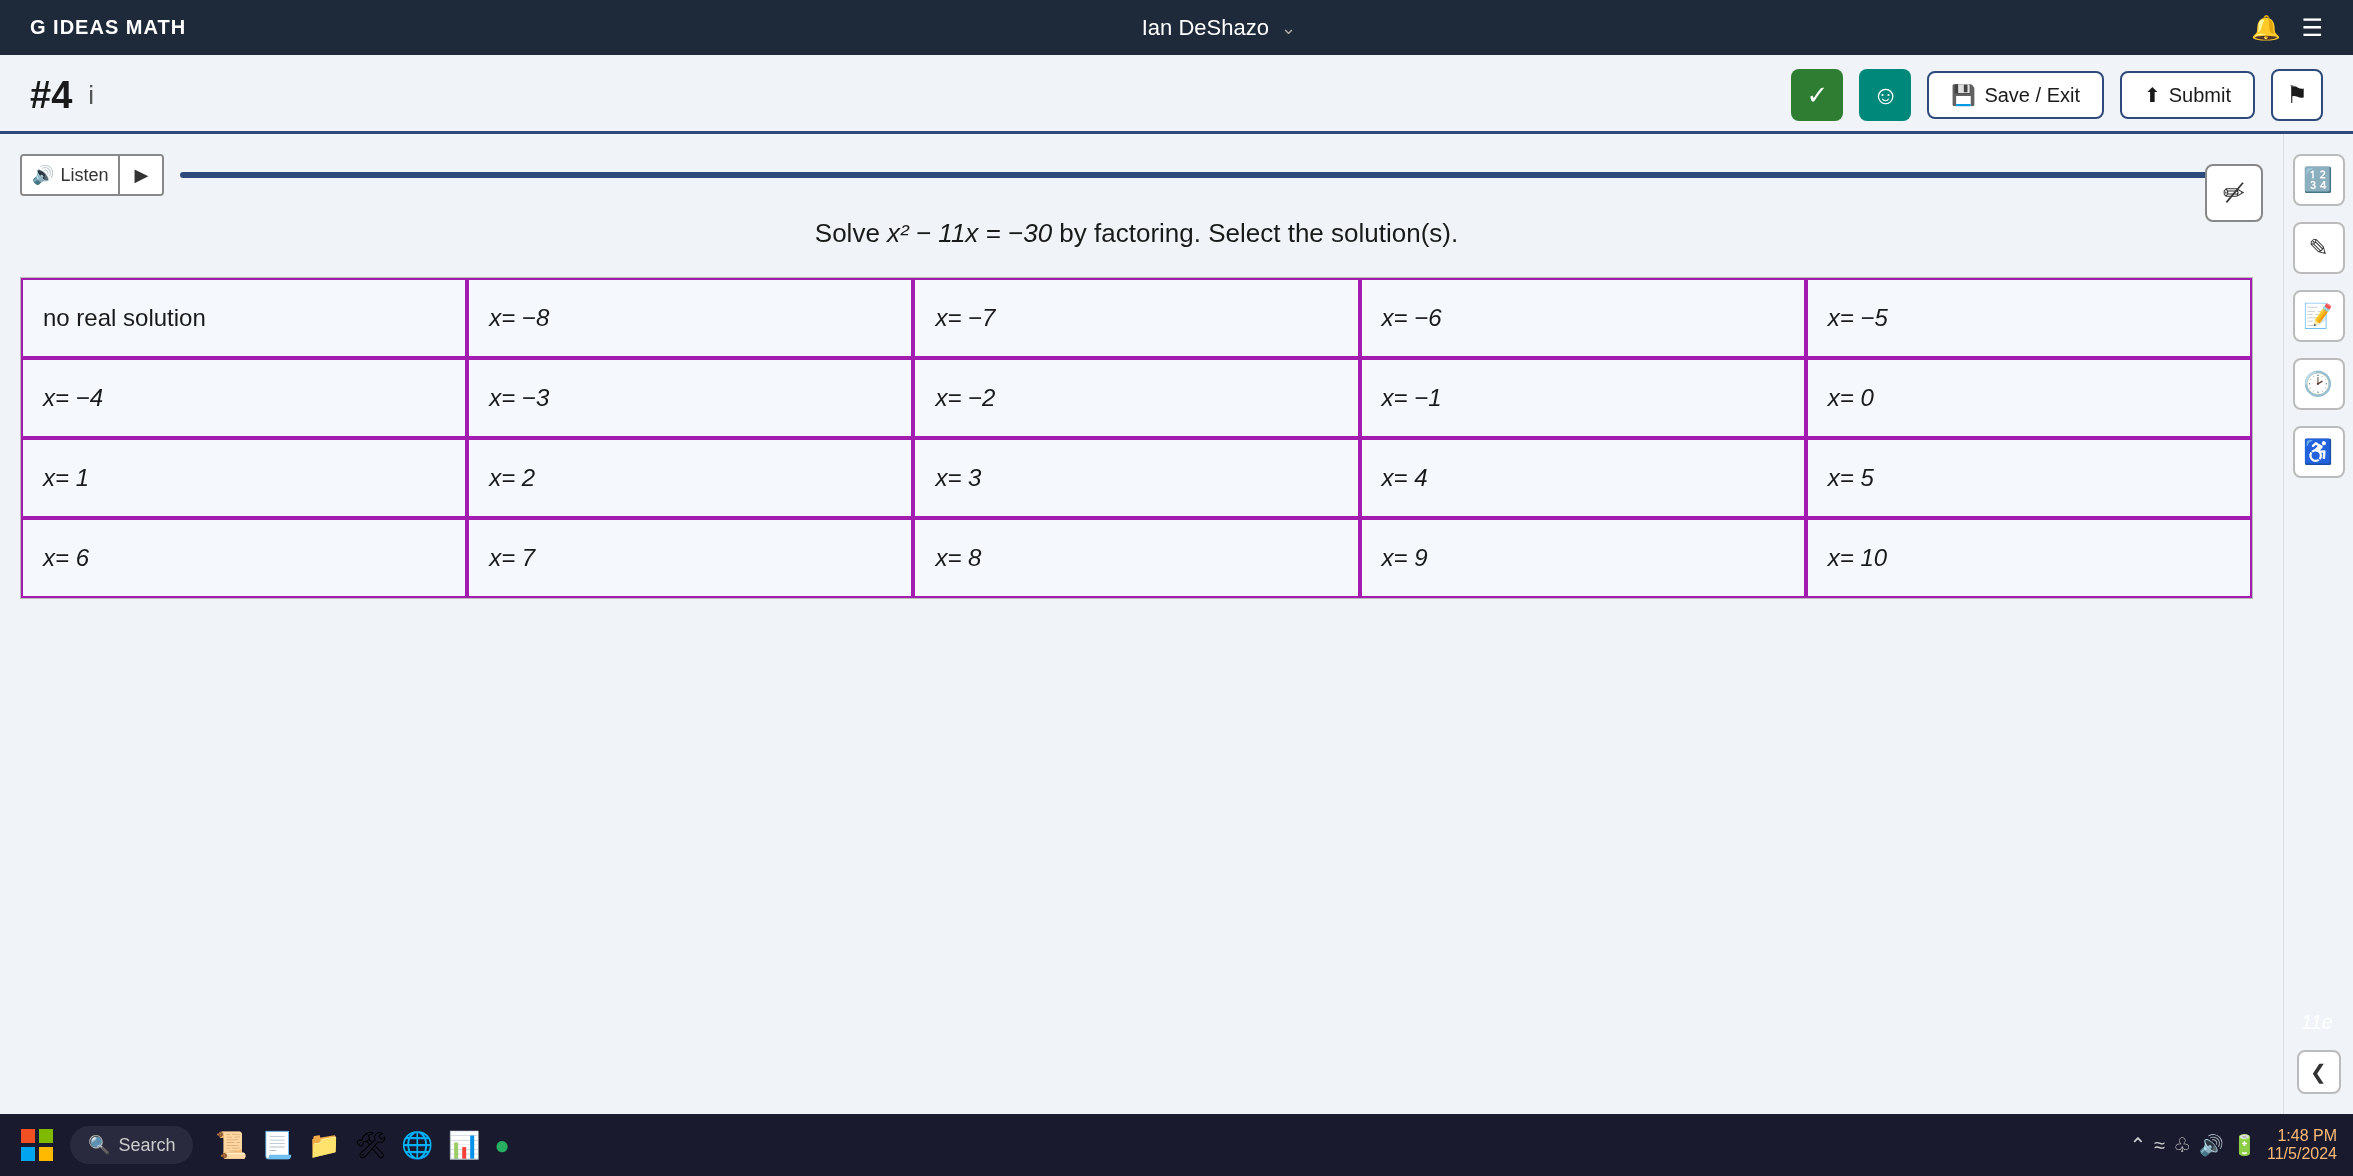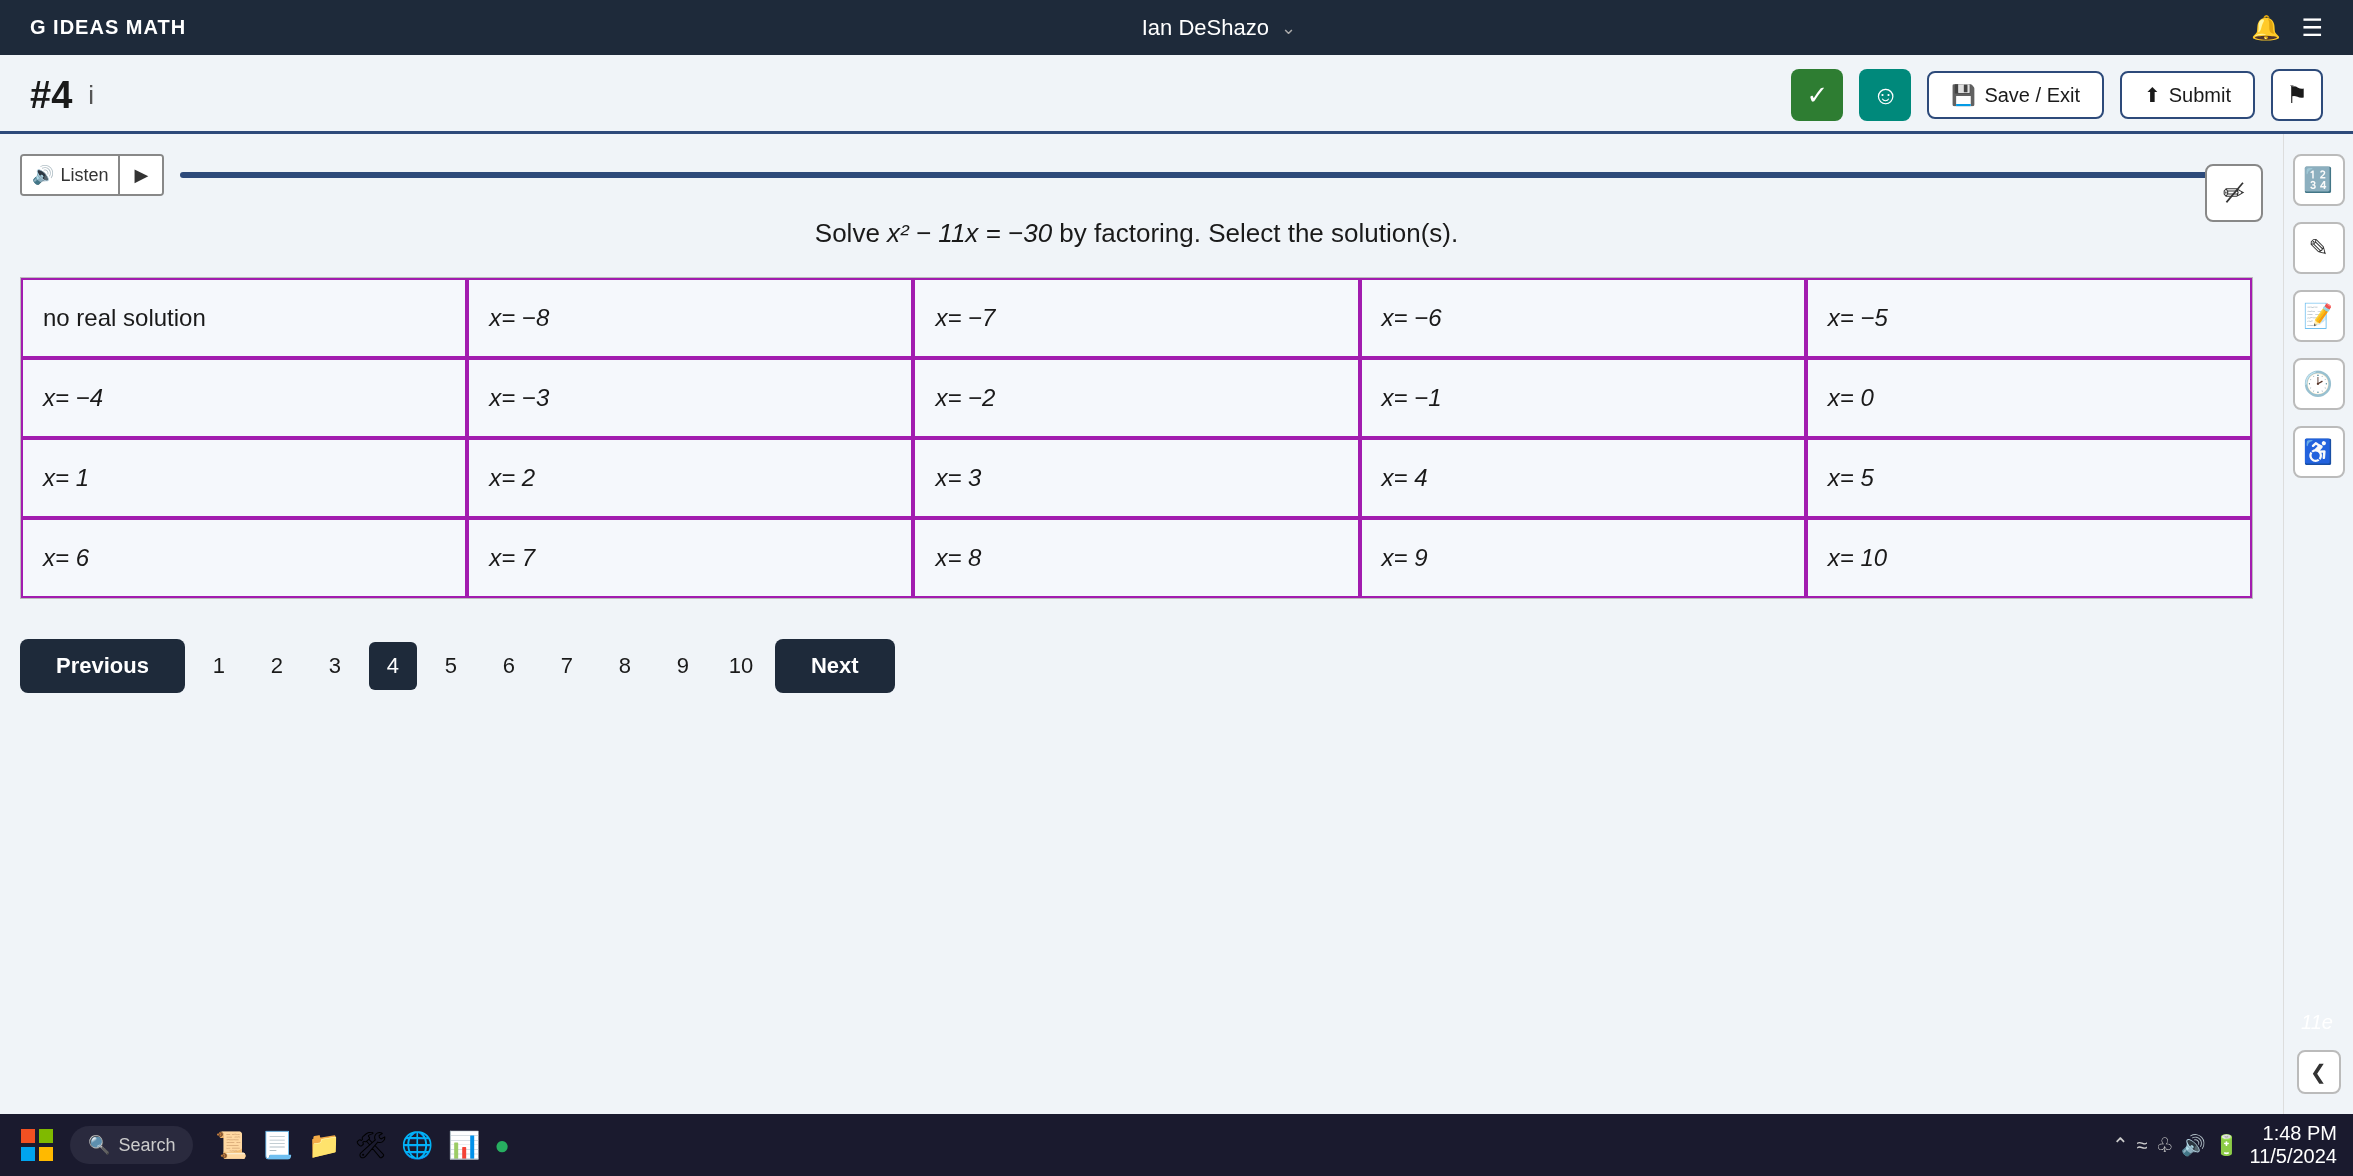--- a/index.html
+++ b/index.html
@@ -191,21 +191,21 @@
       cursor: pointer;
     }
     .taskbar-search {
       display: flex; align-items: center; gap: 8px;
       background: #2a2a3e; border-radius: 20px; padding: 8px 18px;
       color: #ccc; font-size: 18px; cursor: pointer;
     }
     .taskbar-icons { display: flex; align-items: center; gap: 14px; margin-left: 10px; }
     .taskbar-icon { font-size: 26px; cursor: pointer; }
     .taskbar-right { margin-left: auto; display: flex; align-items: center; gap: 10px; color: #ccc; }
-    .taskbar-time { font-size: 20px; text-align: right; color: #ffffff; }
+    .taskbar-time { font-size: 16px; text-align: right; color: #fdba74; }
     .taskbar-sys-icons { display: flex; align-items: center; gap: 8px; font-size: 20px; color: #ccc; }
 
     
     .version-badge {
       position: absolute; bottom: 80px; right: 10px;
       color: #fff; font-size: 18px; font-style: italic;
     }
 
     
     .annotation-btn {
@@ -295,34 +295,20 @@
         <div class="answer-cell"><em>x</em> = 4</div>
         <div class="answer-cell"><em>x</em> = 5</div>
 
         <div class="answer-cell"><em>x</em> = 6</div>
         <div class="answer-cell"><em>x</em> = 7</div>
         <div class="answer-cell"><em>x</em> = 8</div>
         <div class="answer-cell"><em>x</em> = 9</div>
         <div class="answer-cell"><em>x</em> = 10</div>
       </div>
 
-      <div class="pagination">
-        <button class="btn-prev">Previous</button>
-        <div class="page-num">1</div>
-        <div class="page-num">2</div>
-        <div class="page-num">3</div>
-        <div class="page-num active">4</div>
-        <div class="page-num">5</div>
-        <div class="page-num">6</div>
-        <div class="page-num">7</div>
-        <div class="page-num">8</div>
-        <div class="page-num">9</div>
-        <div class="page-num">10</div>
-        <button class="btn-next">Next</button>
-      </div>
 
     </div>
 
     <div class="annotation-btn">✏̸</div>
 
     <div class="right-sidebar">
       <div class="sidebar-icon-btn">🔢</div>
       <div class="sidebar-icon-btn">✎</div>
       <div class="sidebar-icon-btn">📝</div>
       <div class="sidebar-icon-btn">🕑</div>

